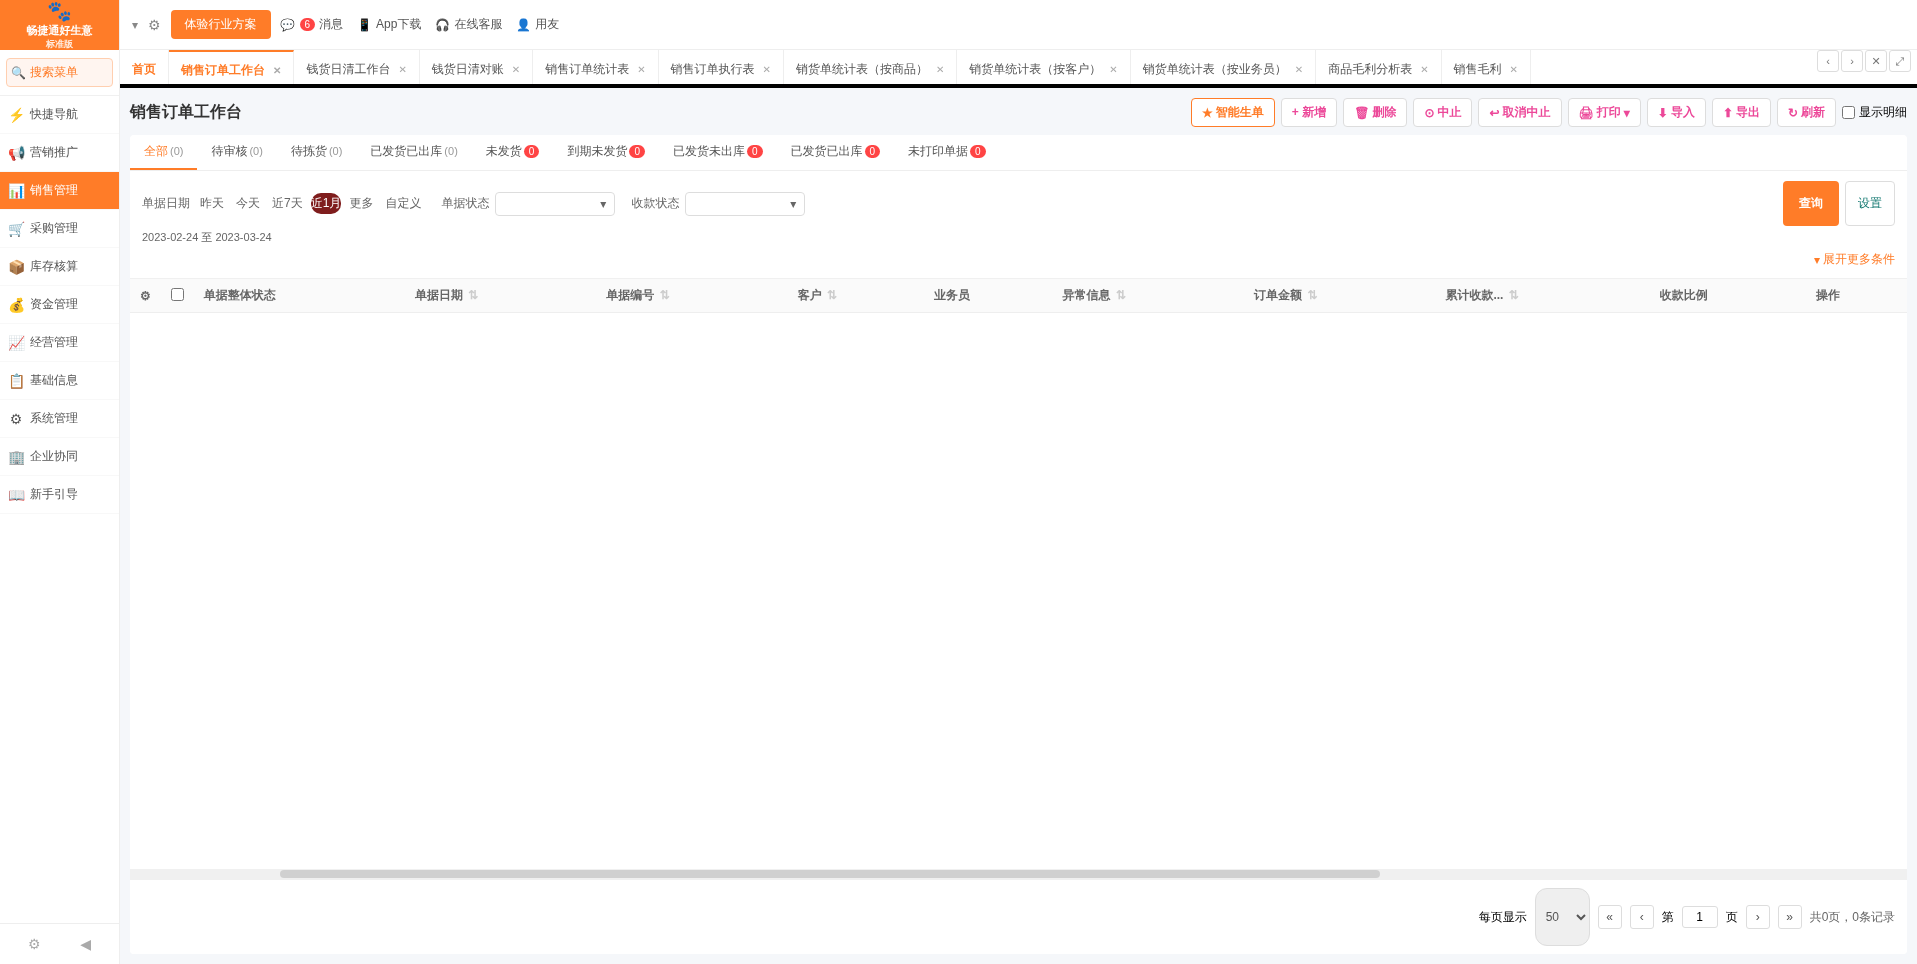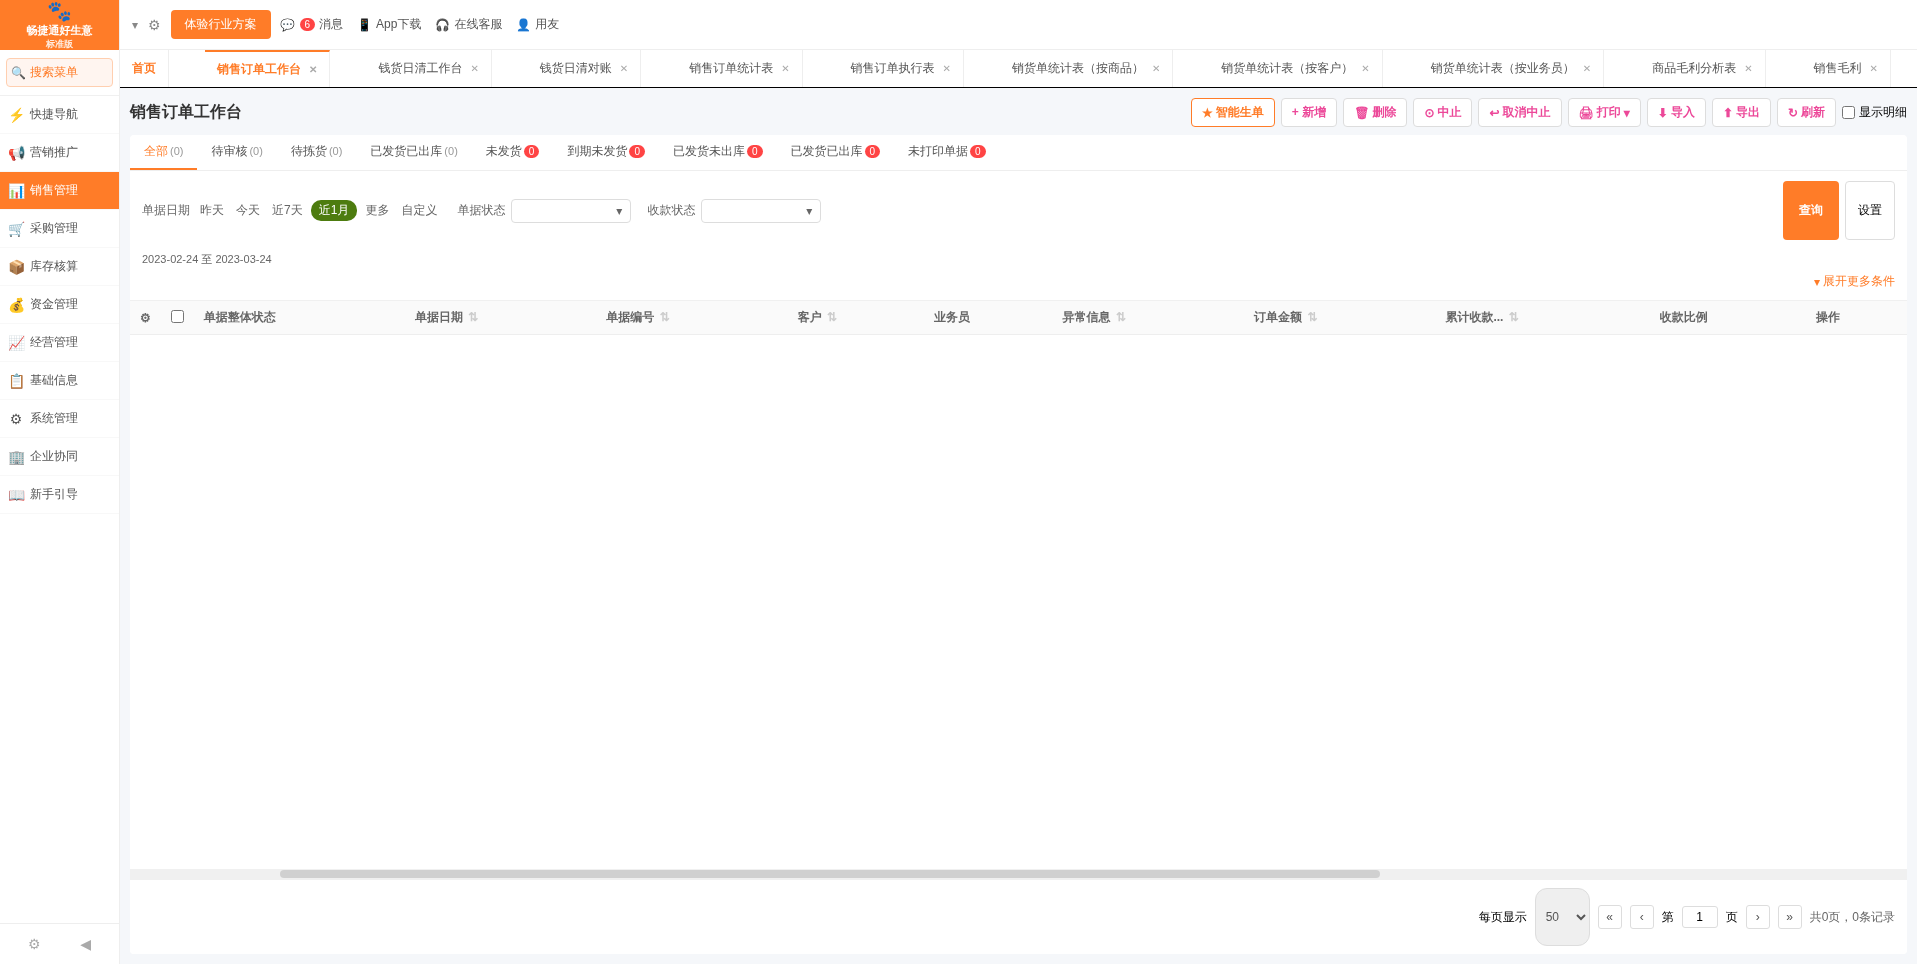--- a/index.html
+++ b/index.html
@@ -25,21 +25,21 @@
     .top-header { height: 50px; background: #fff; border-bottom: 1px solid #eee; display: flex; align-items: center; padding: 0 12px; gap: 10px; }
     .system-title { color: #666; font-size: 13px; flex: 1; }
     .header-actions { display: flex; align-items: center; gap: 14px; }
     .header-btn { display: flex; align-items: center; gap: 4px; color: #555; cursor: pointer; font-size: 12px; }
     .header-btn .badge { background: #ff4444; color: #fff; border-radius: 10px; padding: 1px 5px; font-size: 10px; }
     .experience-btn { background: #ff7c28; color: #fff; border: none; padding: 6px 14px; border-radius: 4px; cursor: pointer; font-size: 12px; }
     .gear-btn { color: #888; cursor: pointer; font-size: 14px; }
     .chevron-btn { color: #888; cursor: pointer; font-size: 12px; }
 
     
-    .tab-bar { background: #fff; border-bottom: 1px solid #000000; display: flex; align-items: center; overflow: hidden; height: 38px; gap: 36px; }
+    .tab-bar { background: #fff; border-bottom: 4px solid #000000; display: flex; align-items: flex-start; overflow: hidden; height: 38px; }
     .tab-item { padding: 0 12px; height: 38px; display: flex; align-items: center; gap: 4px; cursor: pointer; border-right: 1px solid #eee; white-space: nowrap; color: #555; font-size: 12px; flex-shrink: 0; }
     .tab-item.active { background: #fff; color: #ff7c28; border-top: 2px solid #ff7c28; font-weight: bold; }
     .tab-item.home { color: #ff7c28; font-weight: bold; }
     .tab-close { color: #aaa; margin-left: 4px; font-size: 10px; cursor: pointer; }
     .tab-bar-controls { margin-left: auto; display: flex; align-items: center; gap: 2px; padding: 0 6px; flex-shrink: 0; }
     .tab-ctrl-btn { width: 22px; height: 22px; display: flex; align-items: center; justify-content: center; cursor: pointer; color: #777; border: 1px solid #ddd; border-radius: 3px; font-size: 11px; }
 
     
     .page-content { flex: 1; display: flex; flex-direction: column; overflow: hidden; background: #f5f7fa; padding: 10px; }
     .page-header { display: flex; align-items: center; justify-content: space-between; margin-bottom: 8px; }
@@ -55,26 +55,26 @@
     .filter-tab .count-badge { background: #ff4444; color: #fff; border-radius: 8px; padding: 1px 5px; font-size: 10px; margin-left: 2px; }
     .filter-tab .count-zero { color: #999; font-size: 11px; margin-left: 2px; }
 
     
     .search-area { background: #fff; padding: 10px 12px; border-bottom: 1px solid #f0f0f0; }
     .search-row { display: flex; align-items: center; gap: 16px; flex-wrap: wrap; }
     .search-field { display: flex; align-items: center; gap: 6px; }
     .search-label { color: #666; white-space: nowrap; font-size: 12px; }
     .date-shortcuts { display: flex; gap: 4px; }
     .date-shortcut { color: #666; cursor: pointer; padding: 2px 4px; border-radius: 3px; font-size: 12px; }
-    .date-shortcut.active { background: #4d7c0f; color: #fff; border-radius: 10px; padding: 2px 8px; }
+    .date-shortcut.active { background: #7f1d1d; color: #fff; border-radius: 10px; padding: 2px 0; }
     .date-display { color: #666; font-size: 11px; }
     .search-select { border: 1px solid #ddd; border-radius: 4px; padding: 4px 8px; color: #666; background: #fff; cursor: pointer; display: flex; align-items: center; gap: 4px; min-width: 120px; }
     .expand-conditions { color: #ff7c28; cursor: pointer; display: flex; align-items: center; gap: 3px; font-size: 12px; margin-left: auto; }
     .query-btn { background: #ff7c28; color: #fff; border: none; padding: 6px 16px; border-radius: 4px; cursor: pointer; font-size: 12px; font-weight: bold; }
-    .set-btn { background: #fff; border: 1px solid #ddd; color: #000000; padding: 20px 12px; border-radius: 4px; cursor: pointer; font-size: 12px; }
+    .set-btn { background: #fff; border: 1px solid #ddd; color: #0f766e; padding: 13px 12px; border-radius: 4px; cursor: pointer; font-size: 12px; }
     .table-header-bar { padding: 8px 12px; display: flex; align-items: center; justify-content: space-between; border-bottom: 1px solid #f0f0f0; }
     .table-count { color: #666; font-size: 12px; }
     .table-count .highlight { color: #ff7c28; font-weight: bold; }
     .table-actions { display: flex; gap: 8px; }
     .table-action-btn { color: #ff7c28; cursor: pointer; display: flex; align-items: center; gap: 3px; font-size: 12px; }
     .table-action-btn .dot { width: 8px; height: 8px; border-radius: 50%; display: inline-block; margin-right: 2px; }
     .dot-green { background: #52c41a; }
     .dot-red { background: #ff4444; }
     .dot-blue { background: #1890ff; }
 
@@ -354,21 +354,21 @@
             <div class="search-select">
               <span style="flex:1;"></span>
               <span>▾</span>
             </div>
           </div>
           <div style="display:flex;gap:6px;margin-left:auto;">
             <button class="query-btn">查询</button>
             <button class="set-btn">设置</button>
           </div>
         </div>
-        <div style="margin-top:12px;">
+        <div style="margin-top:4px;">
           <span class="date-display">2023-02-24 至 2023-03-24</span>
         </div>
         <div style="margin-top:6px;display:flex;justify-content:center;">
           <span class="expand-conditions">
             <span>▾</span>
             <span>展开更多条件</span>
           </span>
         </div>
       </div>
 

